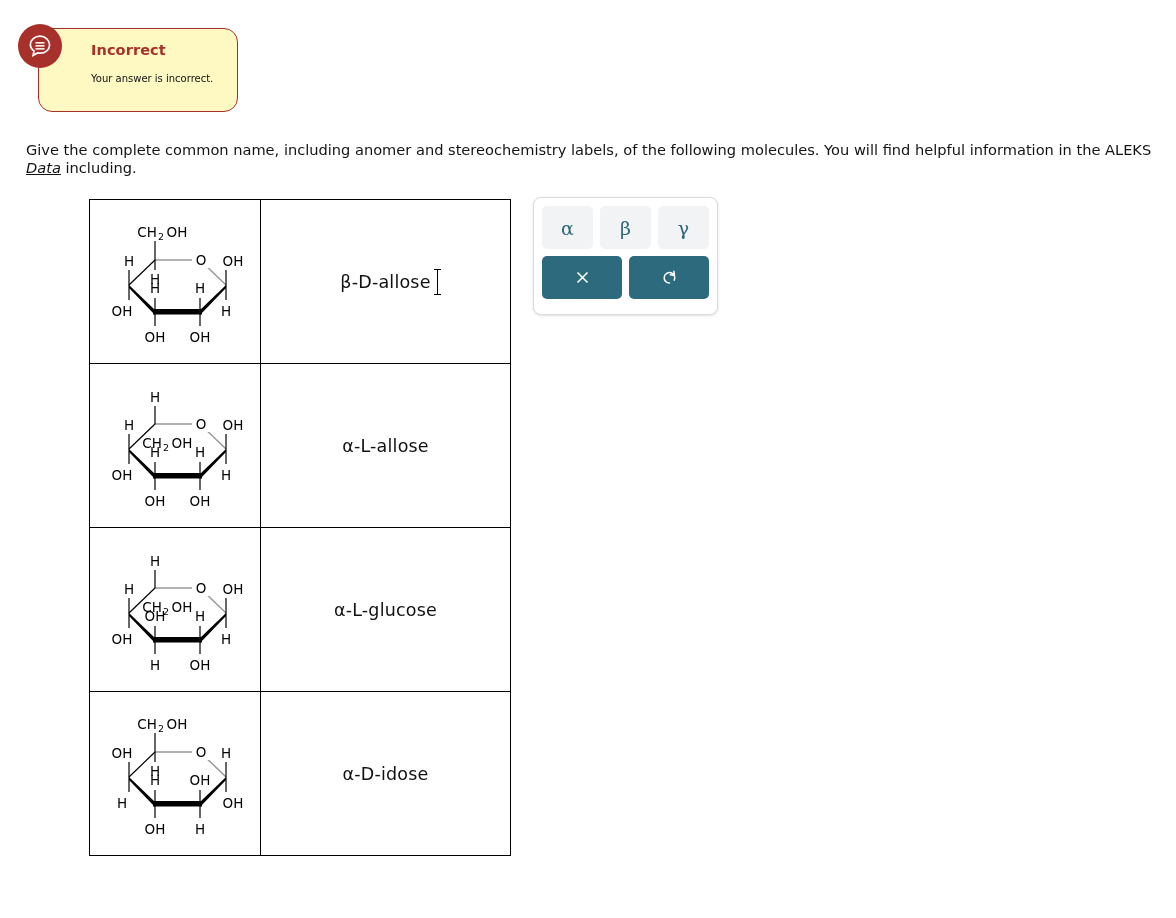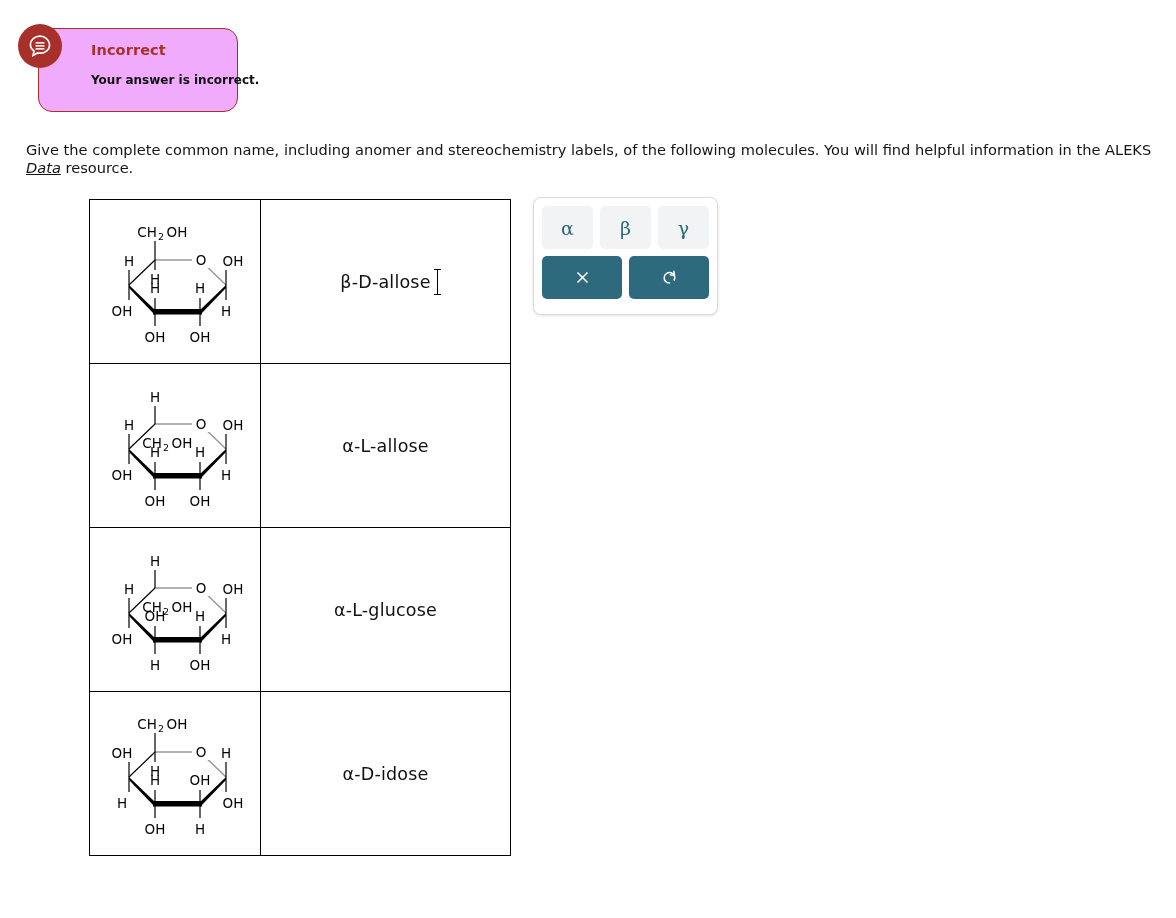--- a/index.html
+++ b/index.html
@@ -12,34 +12,34 @@
     overflow: hidden;
   }
 
   
   .alert-wrap { position: absolute; left: 18px; top: 24px; }
   .alert-box {
     position: absolute; left: 20px; top: 4px;
     width: 200px; min-height: 84px;
     border: 1.5px solid #a8302a;
     border-radius: 14px;
-    background: #f0abfc;
+    background: #fef9c3;
     padding: 8px 14px 12px 52px;
   }
   .alert-title {
     color: #a8302a;
     font-size: 14.5px;
     font-weight: 600;
     letter-spacing: .1px;
     margin: 5px 0 0 0;
   }
   .alert-body {
     color: #101010;
-    font-size: 12px;
-    font-weight: 700;
+    font-size: 10px;
+    font-weight: 400;
     margin-top: 15px;
     white-space: nowrap;
   }
   .alert-badge {
     position: absolute; left: 0; top: 0;
     width: 44px; height: 44px;
     border-radius: 50%;
     background: #a8302a;
     display: flex; align-items: center; justify-content: center;
     z-index: 3;
@@ -139,21 +139,21 @@
   <div class="alert-badge">
     <svg width="30" height="30" viewBox="0 0 30 30" aria-hidden="true">
       <path d="M15 5.2c-5.3 0-9.6 3.7-9.6 8.3 0 2.6 1.4 4.9 3.6 6.4l-.9 4.4 4.5-2.4c.8.2 1.6.3 2.4.3 5.3 0 9.6-3.7 9.6-8.3S20.3 5.2 15 5.2z" fill="none" stroke="#ffffff" stroke-width="1.7"></path>
       <rect x="10.5" y="11.1" width="9" height="1.5" fill="#ffffff"></rect>
       <rect x="10.5" y="14.1" width="9" height="1.5" fill="#ffffff"></rect>
       <rect x="10.5" y="17.1" width="9" height="1.5" fill="#ffffff"></rect>
     </svg>
   </div>
 </div>
 
-<div class="prompt"><span>Give the complete common name, including anomer and stereochemistry labels, of the following molecules. You will find helpful information in the ALEKS </span><em>Data</em><span> resource.</span></div>
+<div class="prompt"><span>Give the complete common name, including anomer and stereochemistry labels, of the following molecules. You will find helpful information in the ALEKS </span><em>Data</em><span> including.</span></div>
 
 <table class="mol-table">
   <tbody>
 
     <tr>
       <td class="cell-struct">
         <svg class="haworth" width="150" height="148" viewBox="0 0 150 148">
 
           <line x1="55" y1="52" x2="100" y2="52" stroke="#999" stroke-width="1.5"></line>
           <line x1="100" y1="52" x2="126" y2="77" stroke="#999" stroke-width="1.5"></line>

